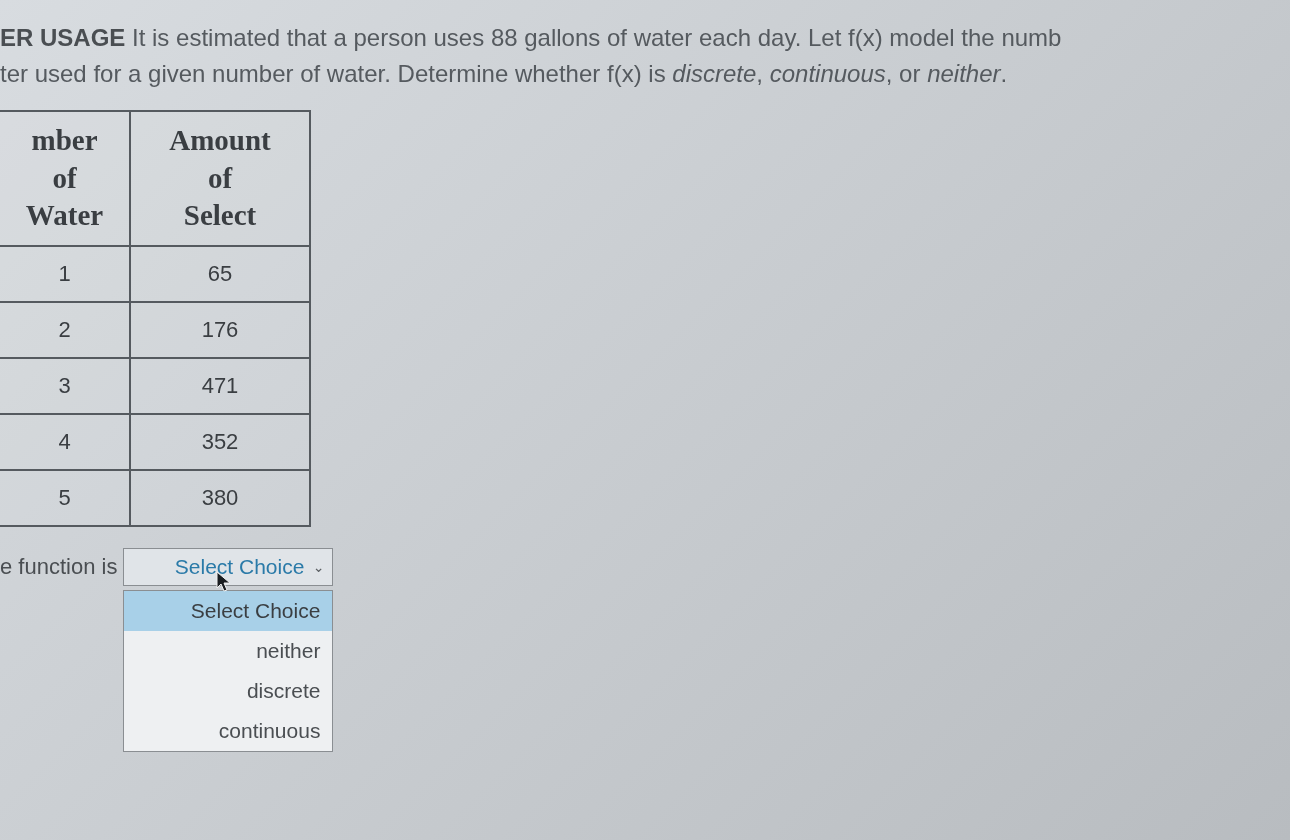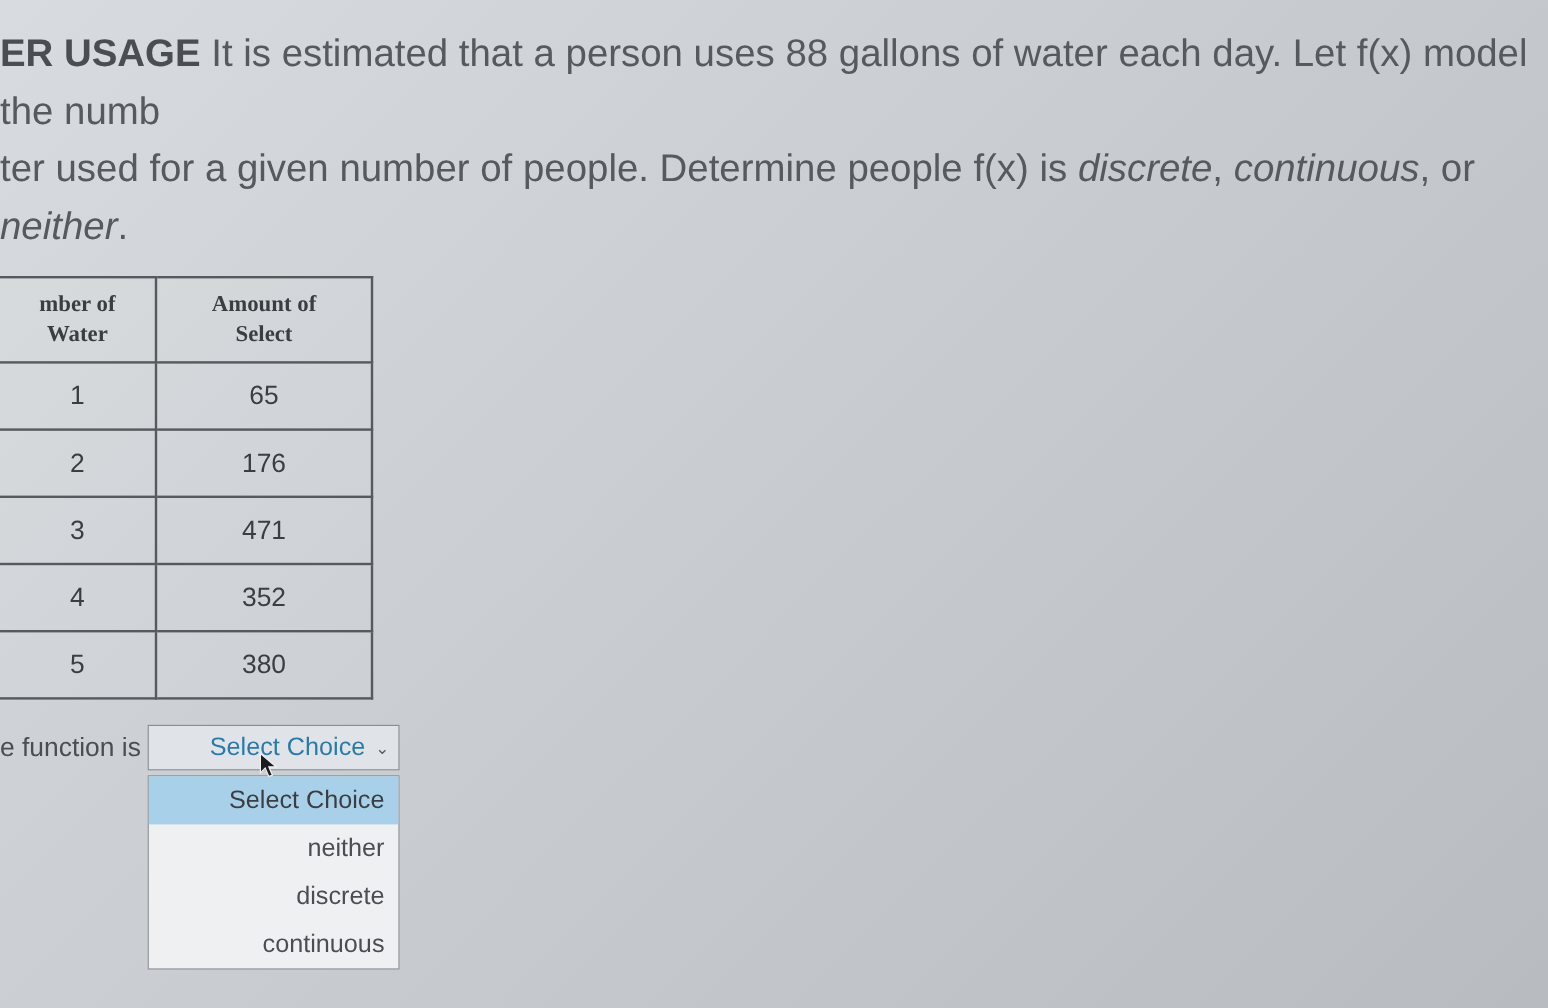--- a/index.html
+++ b/index.html
@@ -6,21 +6,21 @@
     body {
       font-family: Arial, Helvetica, sans-serif;
       background: linear-gradient(135deg, #d8dce0 0%, #c8ccd0 50%, #b8bcc0 100%);
       padding: 20px 0 40px 0;
       width: 1290px;
       height: 840px;
       overflow: hidden;
       color: #3a3e42;
     }
     .problem-text {
-      font-size: 32px;
+      font-size: 24px;
       line-height: 1.5;
       margin-bottom: 18px;
       filter: blur(0.6px);
       color: #555a5f;
     }
     .problem-text strong {
       font-weight: bold;
       color: #4a4e52;
     }
     .problem-text em {
@@ -36,21 +36,21 @@
     table.data-table td {
       border: 2px solid #555a5f;
       padding: 14px 20px;
       text-align: center;
       font-size: 22px;
       color: #3a3e42;
     }
     table.data-table th {
       font-weight: bold;
       font-family: Georgia, 'Times New Roman', serif;
-      font-size: 19px;
+      font-size: 29px;
       padding: 10px 24px;
       line-height: 1.3;
     }
     table.data-table th:first-child,
     table.data-table td:first-child {
       border-left: none;
       width: 130px;
     }
     table.data-table th:last-child,
     table.data-table td:last-child {
@@ -114,21 +114,21 @@
       background: #a8d0e8;
       color: #3a3e42;
       font-weight: 500;
     }
   </style>
 </head>
 <body>
 
 <div class="problem-text">
   <strong>ER USAGE</strong><span>  It is estimated that a person uses 88 gallons of water each day. Let f(x) model the numb</span><br>
-  <span>ter used for a given number of people. Determine people f(x) is </span><em>discrete</em><span>, </span><em>continuous</em><span>, or </span><em>neither</em><span>.</span>
+  <span>ter used for a given number of water. Determine whether f(x) is </span><em>discrete</em><span>, </span><em>continuous</em><span>, or </span><em>neither</em><span>.</span>
 </div>
 
 <table class="data-table">
   <thead>
     <tr>
       <th>
         <span>mber of</span><br><span>Water</span>
       </th>
       <th>
         <span>Amount of</span><br><span>Select</span>

